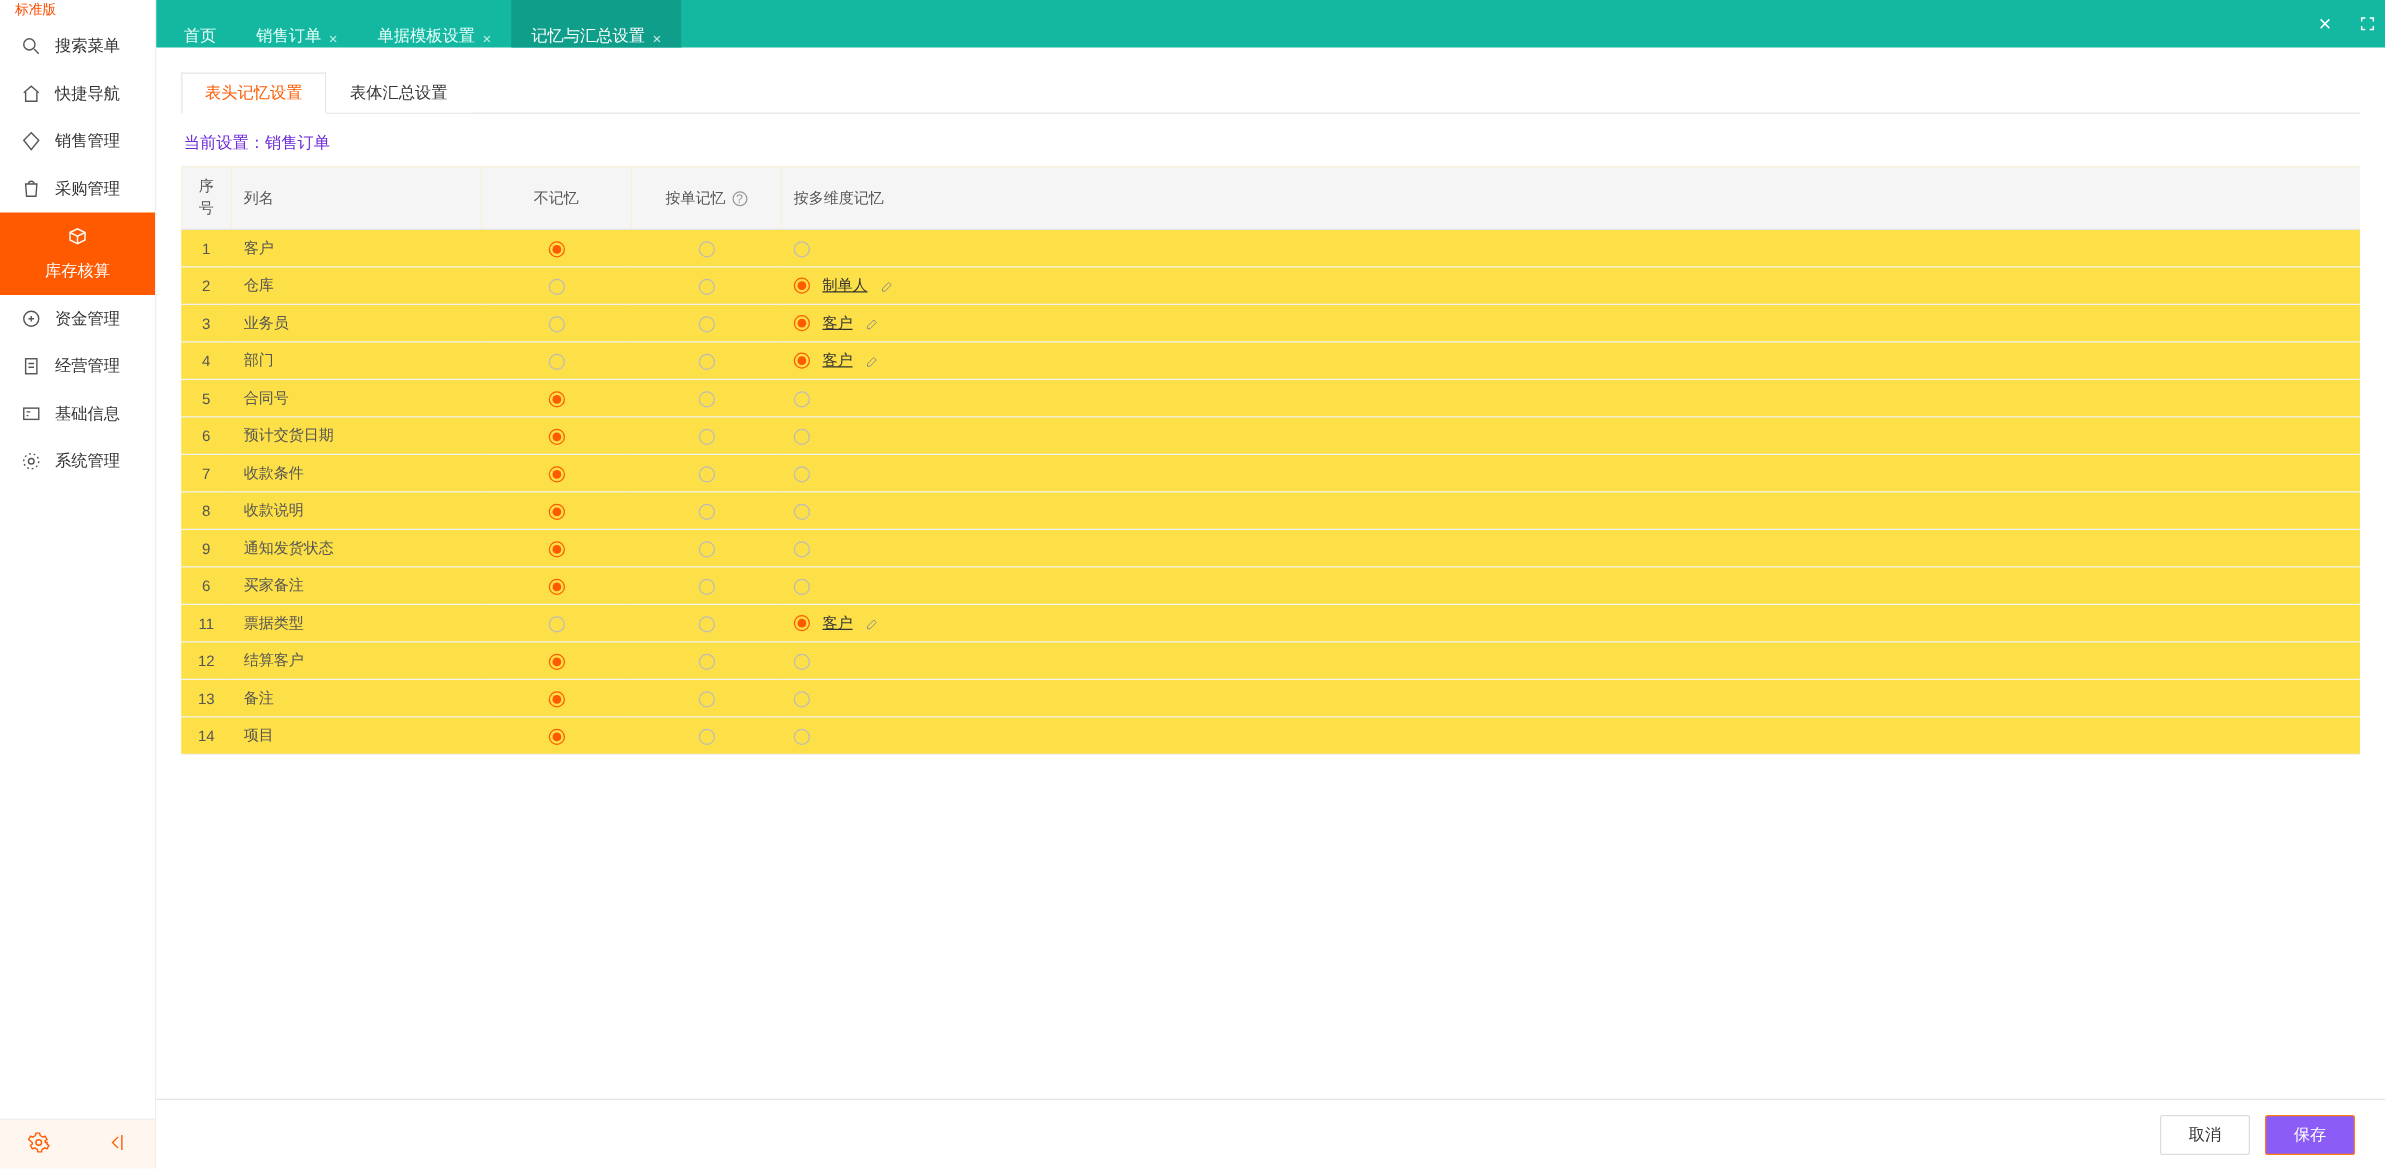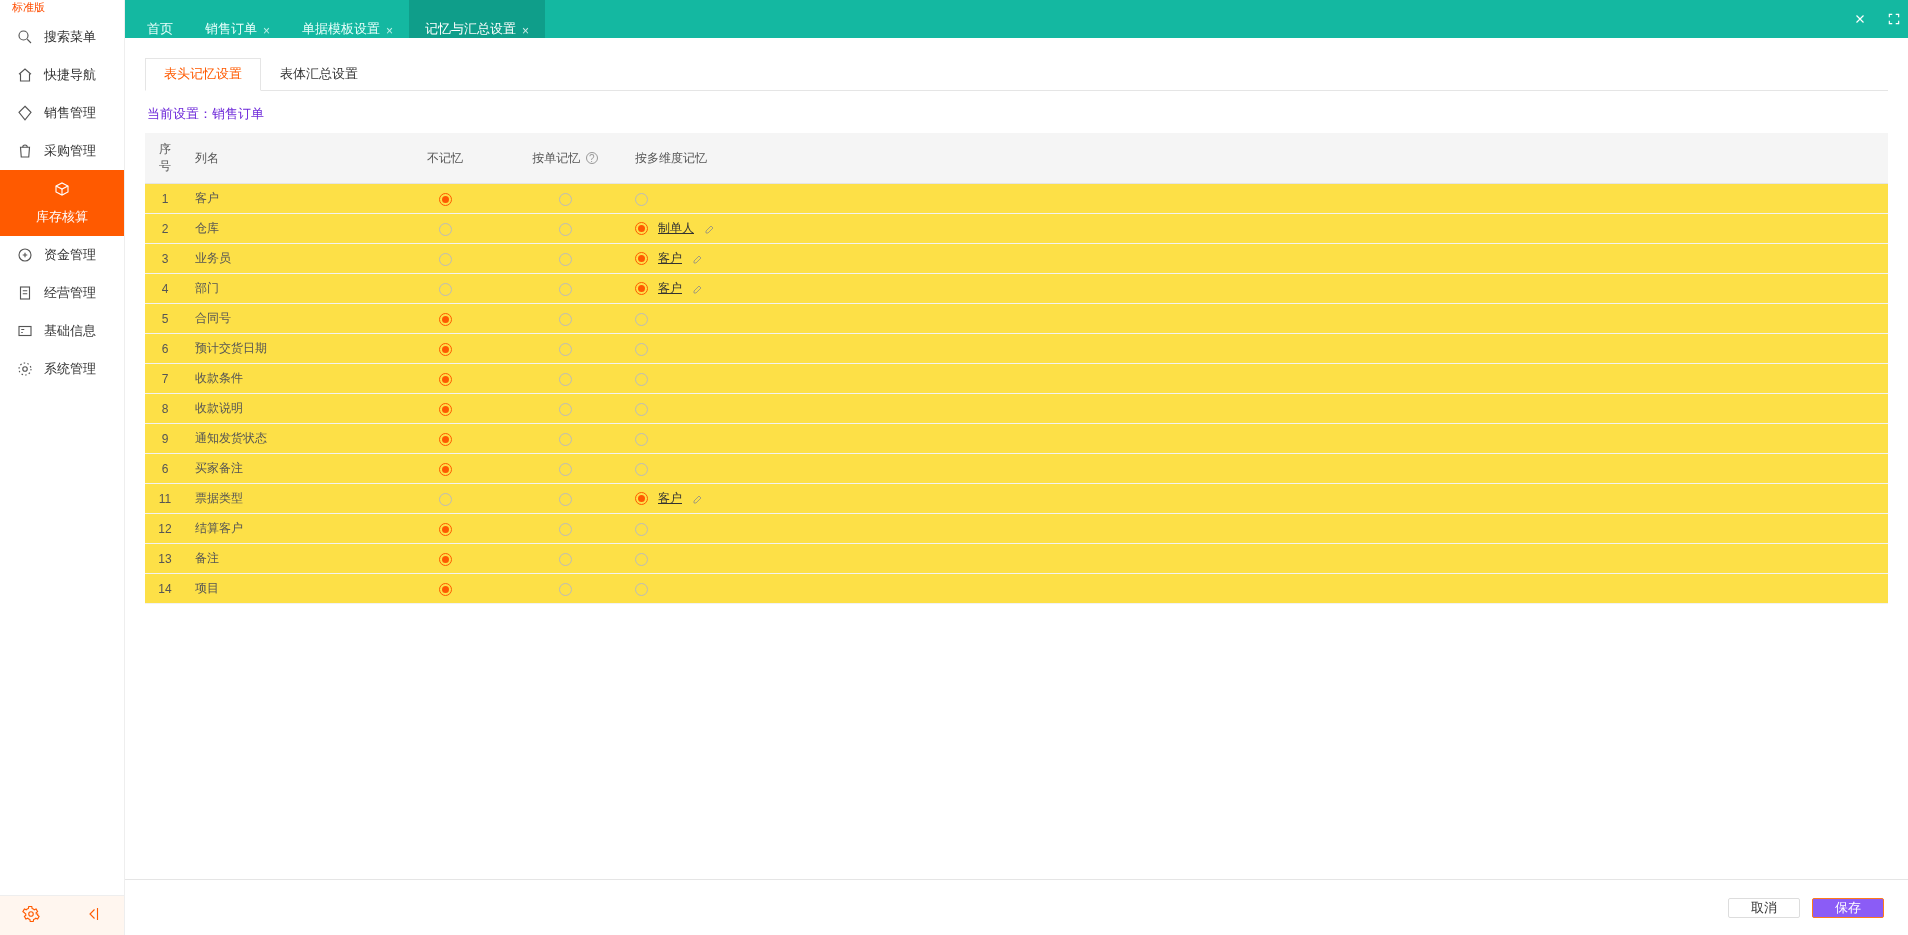--- a/index.html
+++ b/index.html
@@ -55,21 +55,21 @@
   .radio.checked::after { content: ""; position: absolute; inset: 2px; background: #ff5a00; border-radius: 50%; }
   
   .dim-cell { display: flex; align-items: center; gap: 10px; }
   .dim-link { color: #333; text-decoration: underline; cursor: pointer; }
   .edit-icon { width: 12px; height: 12px; stroke: #888; stroke-width: 1.5; fill: none; cursor: pointer; }
   
   .help-icon { display: inline-block; width: 12px; height: 12px; border: 1px solid #999; border-radius: 50%; font-size: 10px; line-height: 12px; text-align: center; color: #999; margin-left: 2px; }
   
   
   .footer { position: absolute; bottom: 0; left: 0; right: 0; height: 56px; border-top: 1px solid #e5e5e5; background: #fff; display: flex; align-items: center; justify-content: flex-end; padding: 0 24px; gap: 12px; }
-  .btn { min-width: 72px; height: 20px; border: 1px solid #ddd; background: #fff; color: #333; border-radius: 2px; cursor: pointer; font-size: 13px; display: inline-flex; align-items: center; justify-content: center; }
+  .btn { min-width: 72px; height: 32px; border: 1px solid #ddd; background: #fff; color: #333; border-radius: 2px; cursor: pointer; font-size: 13px; display: inline-flex; align-items: center; justify-content: center; }
   .btn.primary { background: #8b5cf6; border-color: #ff7a1a; color: #fff; }
 </style>
 </head>
 <body>
 
 <div class="top-badge">标准版</div>
 
 <div class="app">
 
   <aside class="sidebar">

